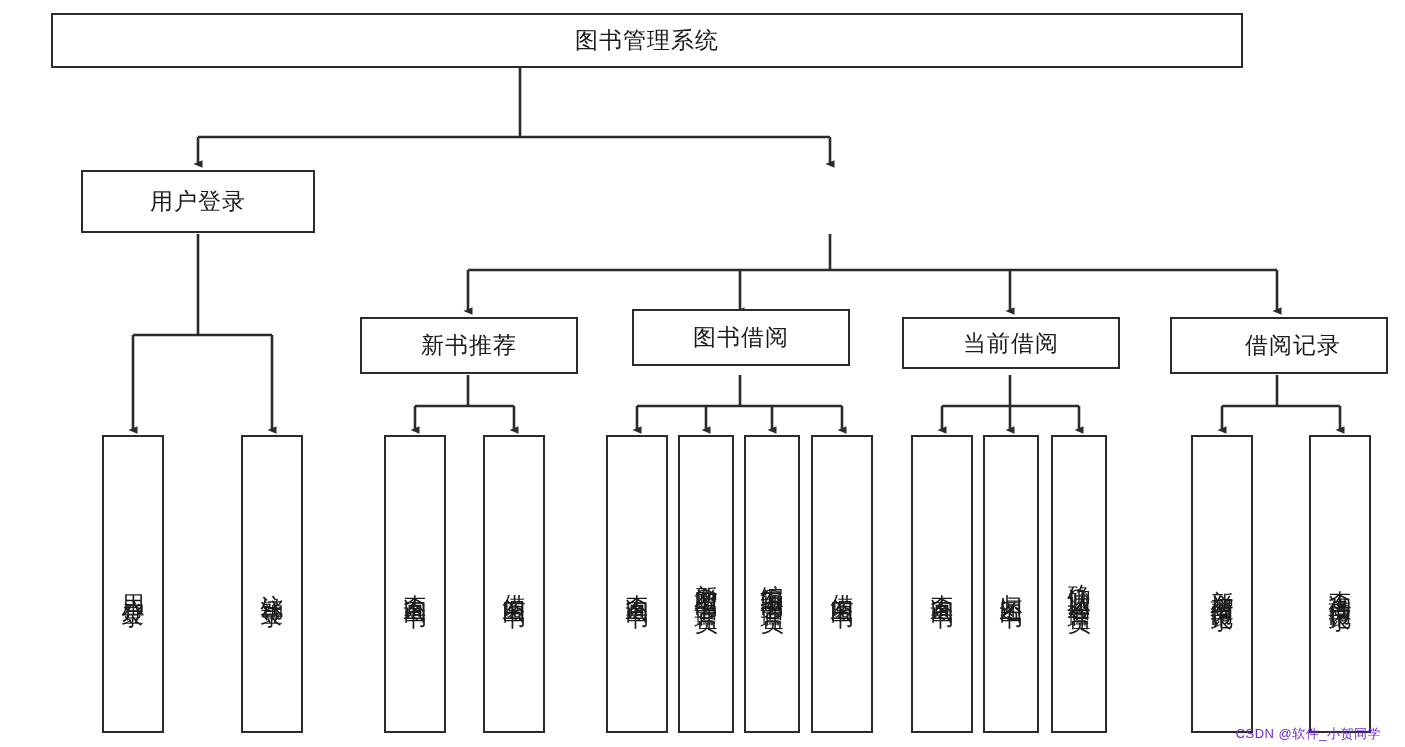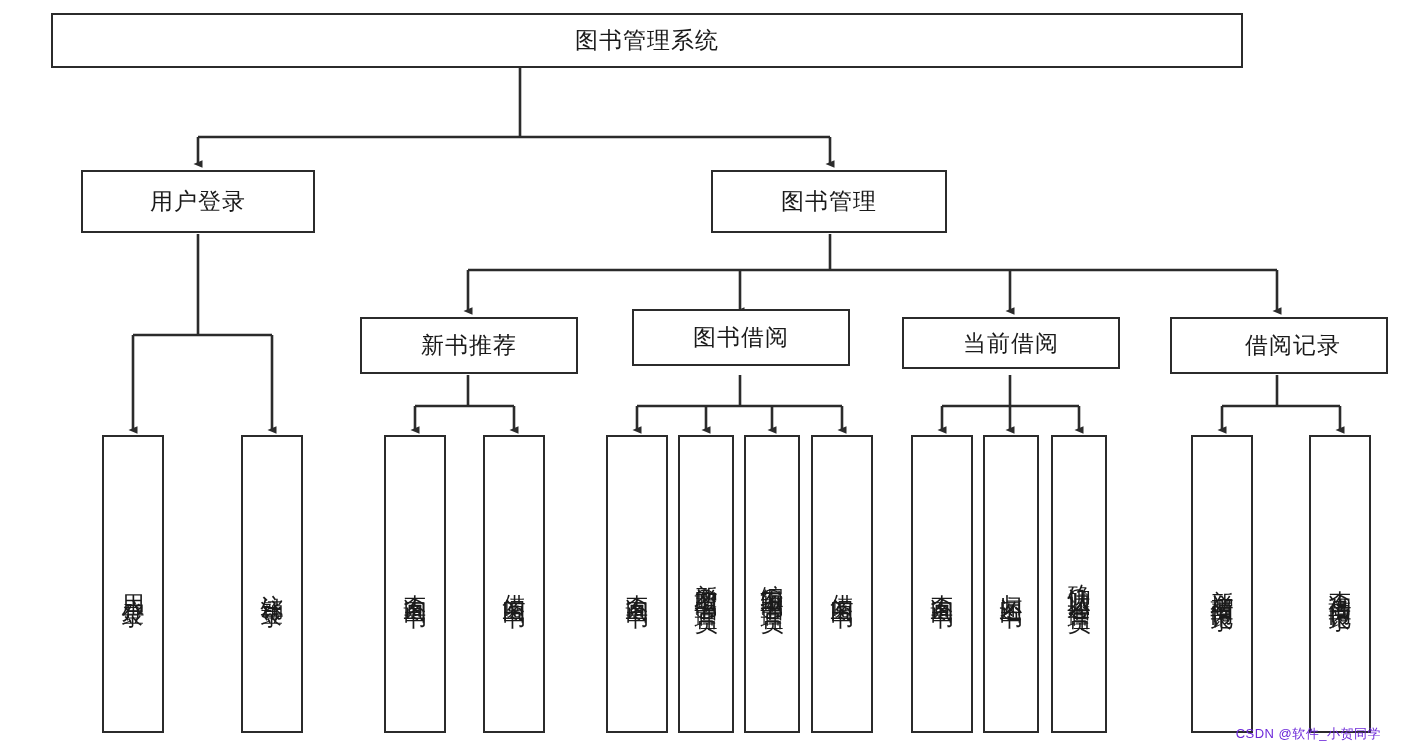--- a/index.html
+++ b/index.html
@@ -120,23 +120,20 @@
   </svg>
 
   <div class="node h" style="left:8px; top:13px; width:1192px; height:55px;margin-left:43px;">
     <span class="label">图书管理系统</span>
   </div>
 
   <div class="node h" style="left:81px; top:170px; width:234px; height:63px;">
     <span class="label">用户登录</span>
   </div>
 
-  <div class="node h" style="left:711px; top:170px; width:236px; height:63px;">
-    <span class="label">图书管理</span>
-  </div>
 
   <div class="node h" style="left:360px; top:317px; width:218px; height:57px;">
     <span class="label">新书推荐</span>
   </div>
 
   <div class="node h" style="left:632px; top:309px; width:218px; height:57px;">
     <span class="label">图书借阅</span>
   </div>
 
   <div class="node h" style="left:902px; top:317px; width:218px; height:52px;">

